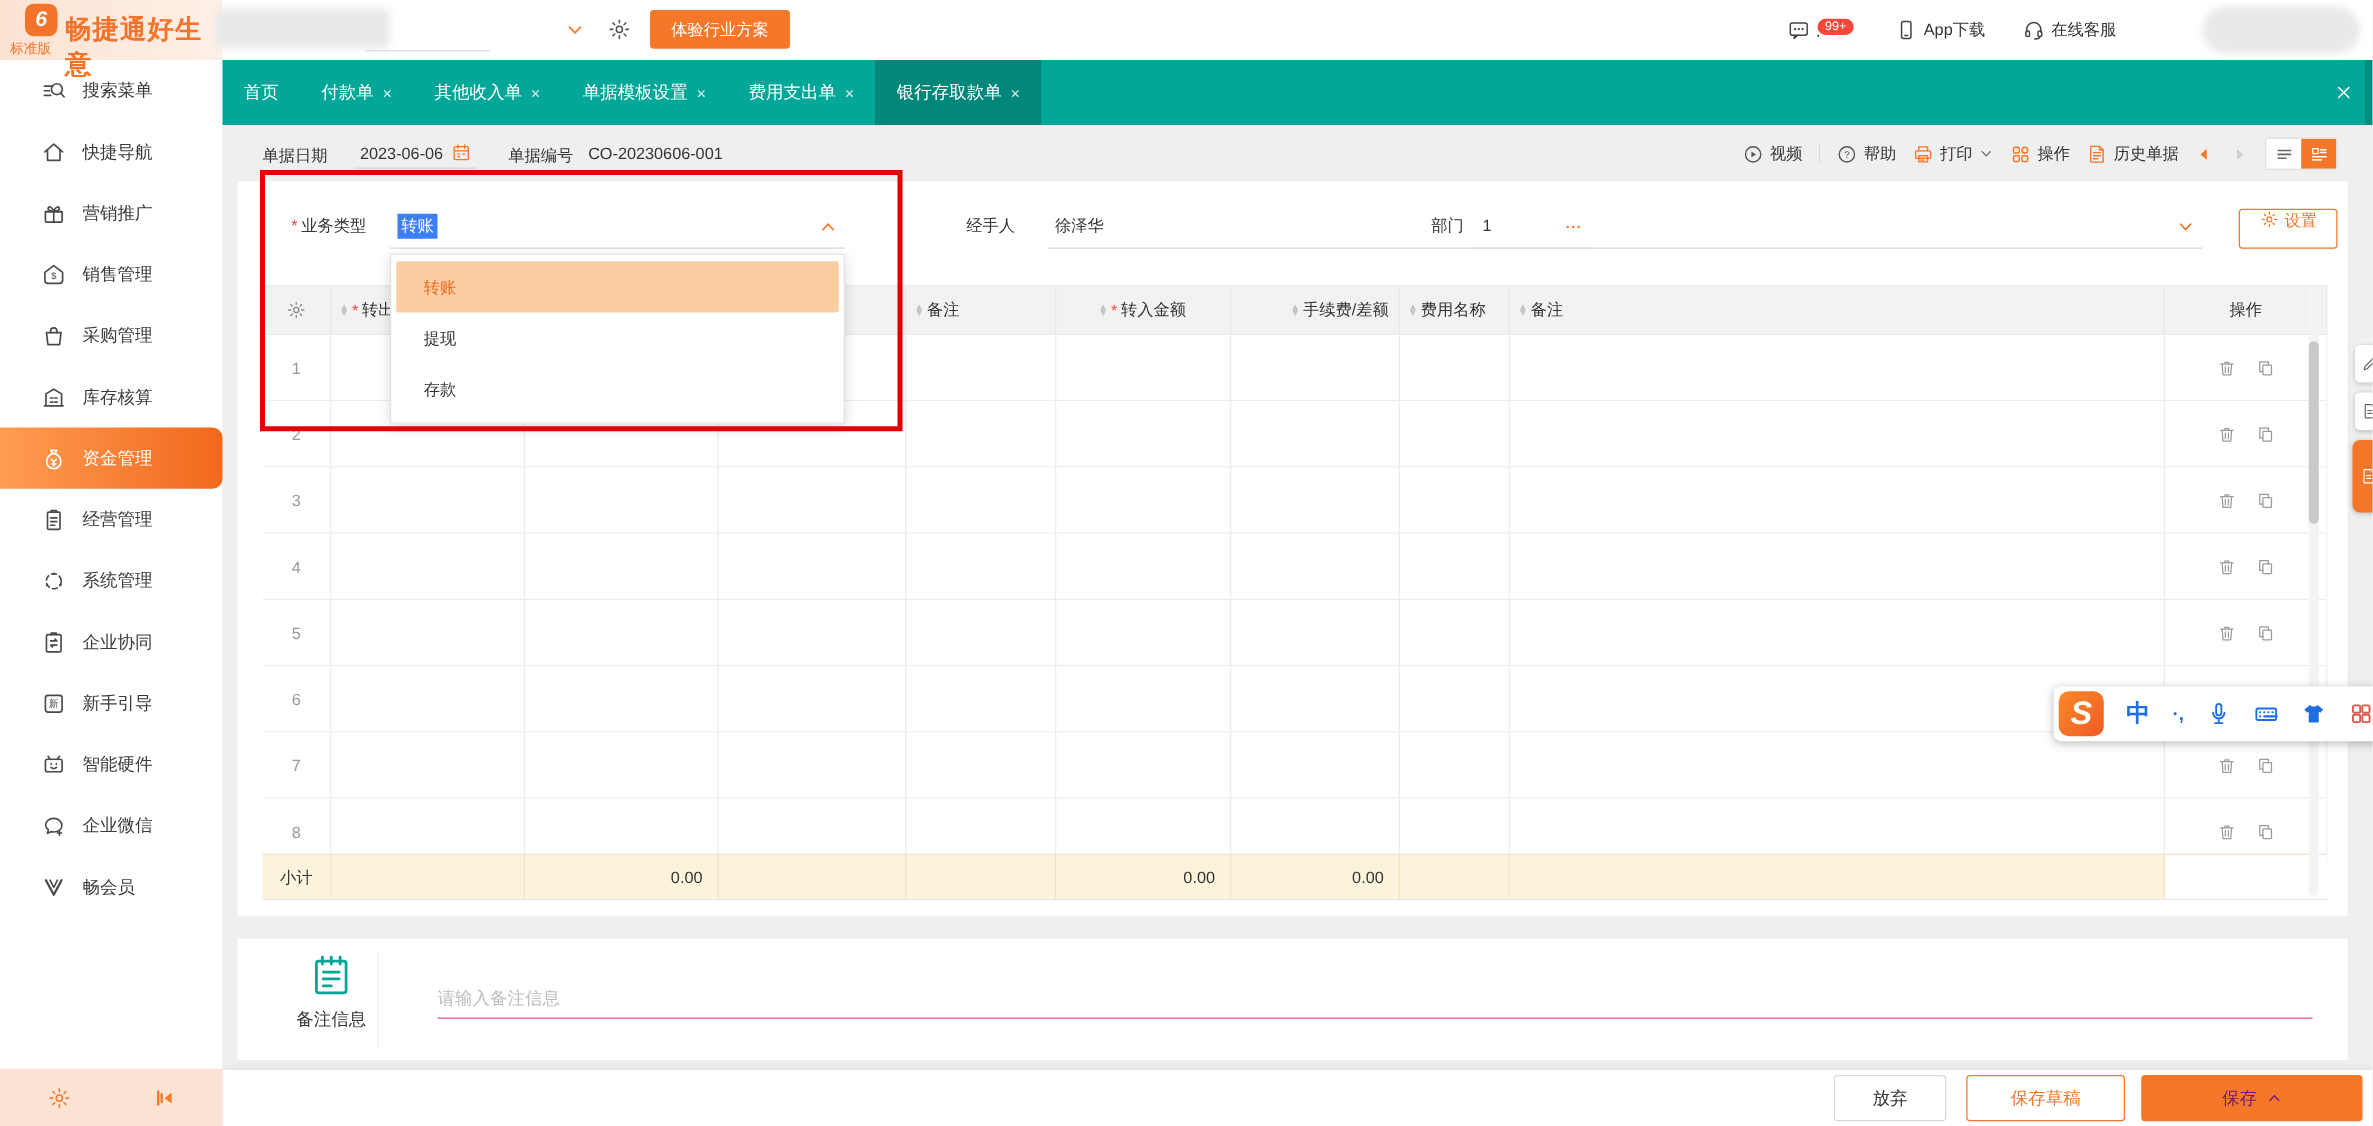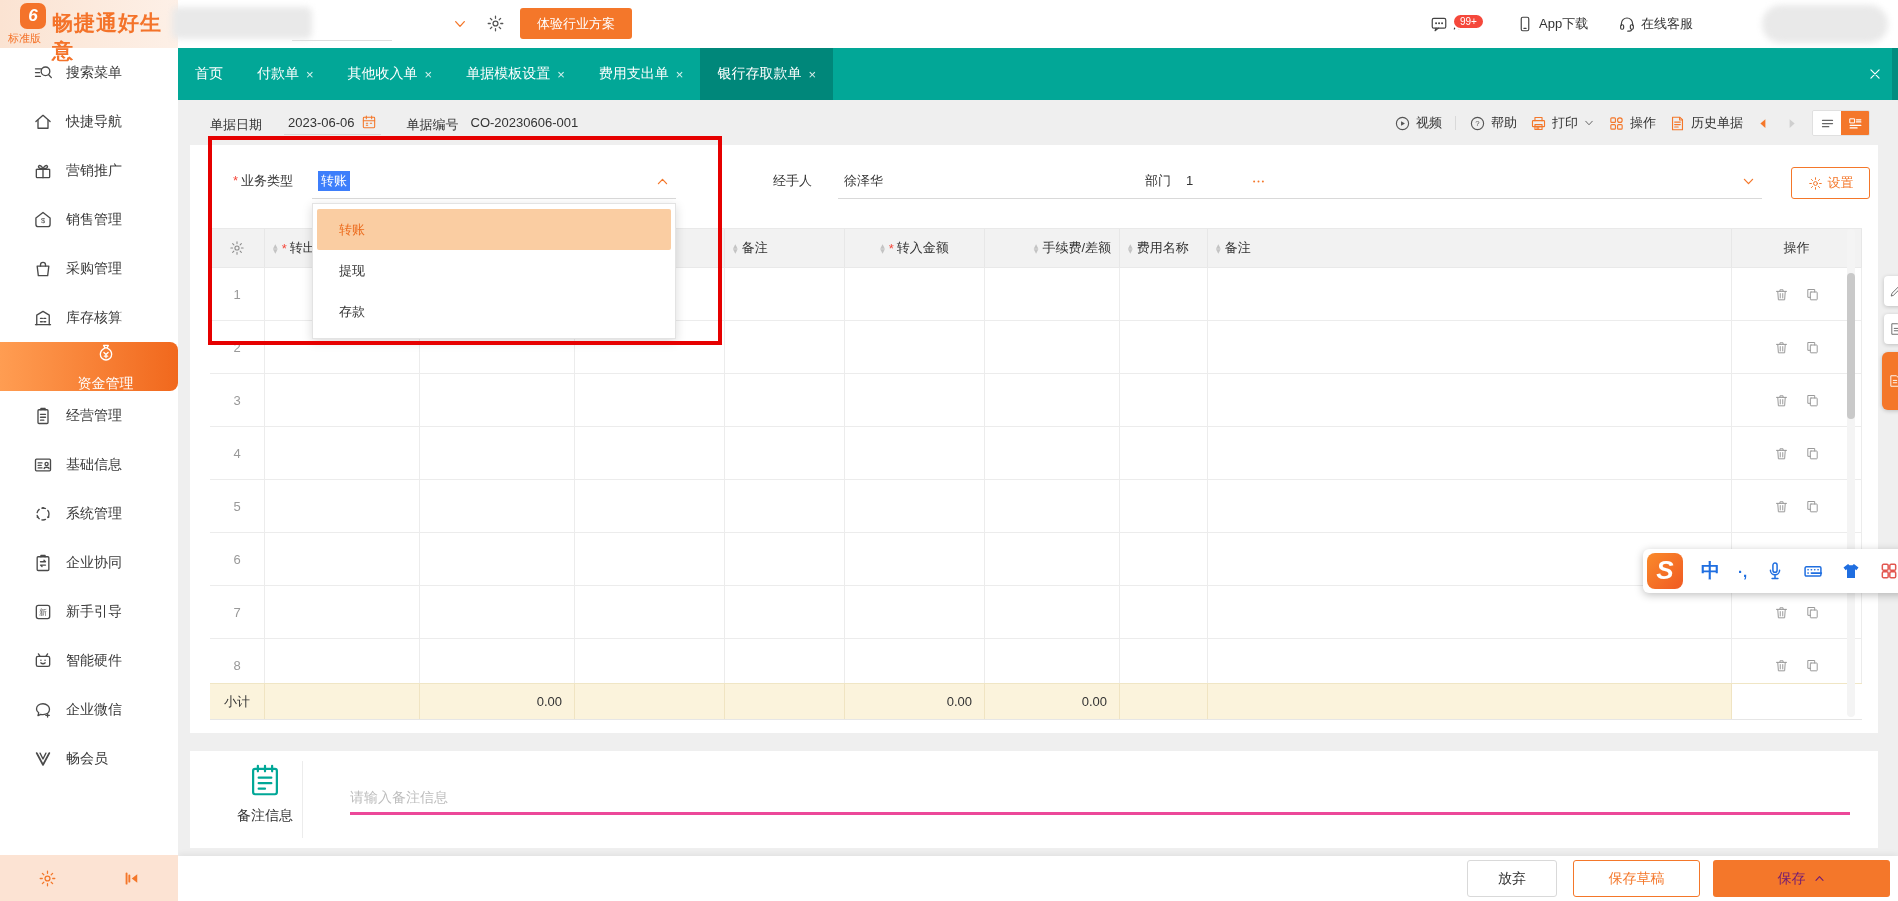--- a/index.html
+++ b/index.html
@@ -24,21 +24,21 @@
   .tab { display:flex; align-items:center; padding:0 17px; color:#fff; font-size:14px; cursor:pointer; gap:7px; white-space:nowrap; }
   .tab.active { background:#00877a; }
   .tab .x { font-size:13px; opacity:.85; }
   .tabbar-close { position:absolute; right:16px; top:0; height:52px; display:flex; align-items:center; color:#fff; font-size:15px; cursor:pointer; }
   .tabbar-edge { position:absolute; right:0; top:0; width:6px; height:52px; background:#018d80; }
 
   
   .sidebar { position:absolute; left:0; top:48px; width:178px; height:853px; background:#fff; z-index:20; }
   .side-item { position:relative; height:49px; display:flex; align-items:center; padding-left:33px; gap:13px; font-size:14px; color:#3a3a3a; cursor:pointer; }
   .side-item svg { width:20px; height:20px; color:#4a4a4a; flex:none; }
-  .side-item.active { background:linear-gradient(90deg,#ff9d52,#f1681d); color:#fff; border-radius:0 8px 8px 0;flex-direction:column; }
+  .side-item.active { background:linear-gradient(90deg,#ff9d52,#f1681d); color:#fff; border-radius:0 8px 8px 0; }
   .side-item.active svg { color:#fff; }
   .side-util { position:absolute; left:0; bottom:0; width:178px; height:46px; background:#fce3d3; display:flex; align-items:center; }
   .side-util svg { width:19px; height:19px; color:#f4772a; cursor:pointer; }
 
   
   .docbar { position:absolute; left:178px; top:100px; width:1720px; height:45px; }
   .docbar .lbl { font-size:13px; color:#333; }
   .doc-left { position:absolute; left:32px; top:14px; display:flex; align-items:center; }
   .doc-val { font-size:13px; color:#333; border-bottom:1px solid #d8d8d8; padding:0 4px 4px 4px; display:inline-flex; align-items:center; gap:6px; }
   .toolbar { position:absolute; right:28px; top:10px; display:flex; align-items:center; gap:13px; font-size:13px; color:#333; }
@@ -52,21 +52,21 @@
 
   
   .card { position:absolute; left:190px; top:145px; width:1688px; height:588px; background:#fff; z-index:1; }
   .fld-label { position:absolute; top:27px; font-size:13px; color:#333; }
   .star { color:#f5483b; margin-right:3px; }
   .fld { position:absolute; top:18px; height:36px; border-bottom:1px solid #d9d9d9; font-size:13px; color:#333; display:flex; align-items:center; }
   .fld .val { margin-left:6px; }
   .sel-val { background:#3d7efb; color:#fff; padding:1px 3px; }
   .fld .tail { position:absolute; right:6px; color:#f4772a; }
   .fld .tail svg { width:15px; height:15px; }
-  .settings-btn { position:absolute; left:1601px; top:22px; width:79px; height:32px; border:1px solid #f4772a; color:#f4772a; border-radius:3px; background:#fff; font-size:13px; display:flex; align-items:center; justify-content:center; gap:5px; cursor:pointer; }
+  .settings-btn { position:absolute; left:1601px; top:22px; width:79px; height:32px; border:1px solid #f4772a; color:#f4772a; border-radius:3px; background:#fff; font-size:13px; display:flex; align-items:flex-start; justify-content:center; gap:5px; cursor:pointer; }
   .settings-btn svg { width:15px; height:15px; }
 
   
   .grid { position:absolute; left:20px; top:83px; width:1652px; height:492px; overflow:hidden; border-bottom:1px solid #e6e6e6; }
   .g-head { display:flex; height:40px; background:#f2f2f2; border-top:1px solid #e9e9e9; border-bottom:1px solid #e9e9e9; }
   .g-hcell { display:flex; align-items:center; border-right:1px solid #e7e7e7; font-size:13px; color:#333; padding:0 8px; white-space:nowrap; overflow:hidden; }
   .g-hcell.center { justify-content:center; }
   .g-hcell.right { justify-content:flex-end; }
   .sort { display:inline-flex; flex-direction:column; line-height:5px; font-size:6px; color:#c3c3c3; margin-right:4px; font-family:"DejaVu Sans",sans-serif; }
   .g-row { display:flex; height:53px; border-bottom:1px solid #ececec; background:#fff; }
@@ -86,21 +86,21 @@
 
   
   .annot { position:absolute; left:208px; top:136px; width:514px; height:209px; border:4px solid #e60000; z-index:60; pointer-events:none; }
 
   
   .remark-card { position:absolute; left:190px; top:751px; width:1688px; height:97px; background:#fff; }
   .remark-icon-block { position:absolute; left:40px; top:10px; width:70px; text-align:center; }
   .remark-icon-block svg { width:38px; height:38px; color:#00a797; stroke-width:1.4; }
   .remark-label { font-size:14px; color:#333; margin-top:8px; }
   .remark-div { position:absolute; left:112px; top:10px; width:1px; height:77px; background:#ececec; }
-  .remark-input { position:absolute; left:160px; top:30px; width:1500px; height:34px; border:none; border-bottom:3px solid #ec4899; font-size:14px; color:#333; outline:none; background:transparent; }
+  .remark-input { position:absolute; left:160px; top:30px; width:1500px; height:34px; border:none; border-bottom:1px solid #ec4899; font-size:14px; color:#333; outline:none; background:transparent; }
   .remark-input::placeholder { color:#bdbdbd; }
 
   
   .footer { position:absolute; left:178px; top:856px; width:1720px; height:45px; background:#fff; box-shadow:0 -2px 6px rgba(0,0,0,.06); z-index:15; }
   .f-btn { position:absolute; top:4px; height:37px; border-radius:3px; font-size:14px; display:flex; align-items:center; justify-content:center; cursor:pointer; gap:7px; }
   .btn-discard { right:341px; width:90px; background:#fff; border:1px solid #d9d9d9; color:#333; }
   .btn-draft { right:198px; width:127px; background:#fff; border:1px solid #f4772a; color:#f4772a; }
   .btn-save { right:8px; width:177px; background:#f4772a; color:#701a75; }
   .btn-save svg { width:13px; height:13px; }
 
@@ -426,26 +426,20 @@
         <span>资金管理</span>
       </div>
       <div class="side-item">
         <svg class="ic">
           <use href="#sym-business"></use>
         </svg>
         <span>经营管理</span>
       </div>
       <div class="side-item">
         <svg class="ic">
-          <use href="#sym-baseinfo"></use>
-        </svg>
-        <span>基础信息</span>
-      </div>
-      <div class="side-item">
-        <svg class="ic">
           <use href="#sym-system"></use>
         </svg>
         <span>系统管理</span>
       </div>
       <div class="side-item">
         <svg class="ic">
           <use href="#sym-collab"></use>
         </svg>
         <span>企业协同</span>
       </div>

